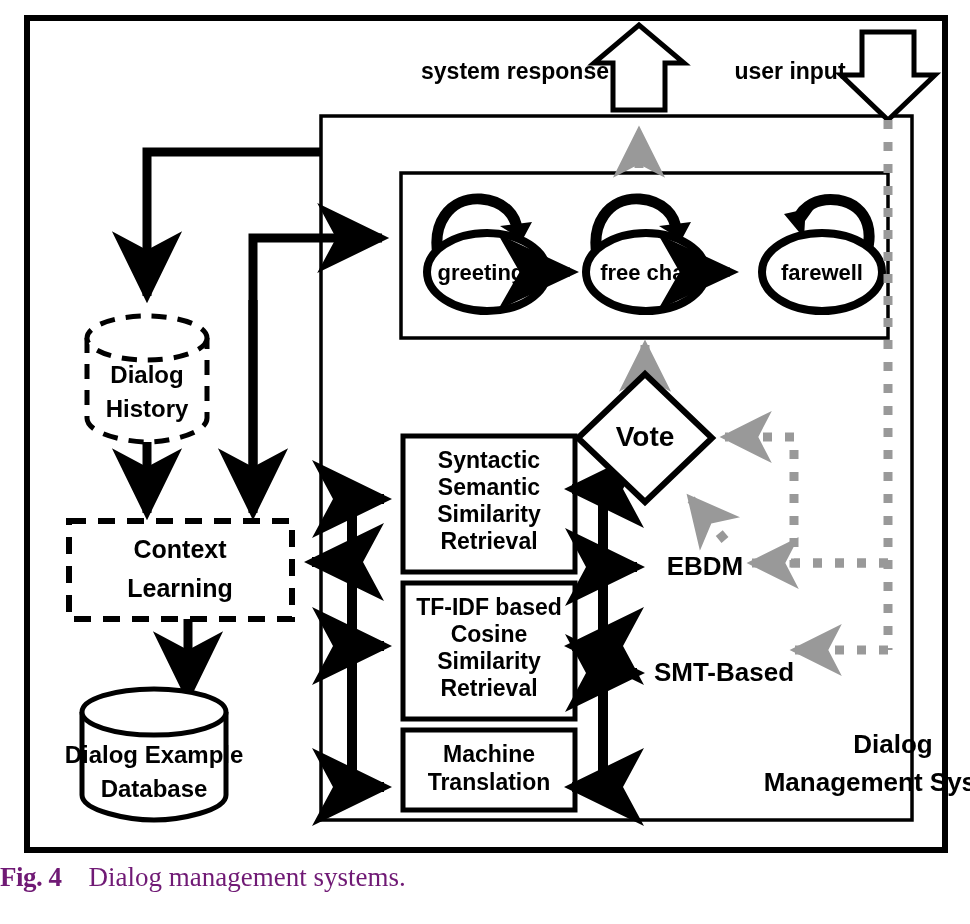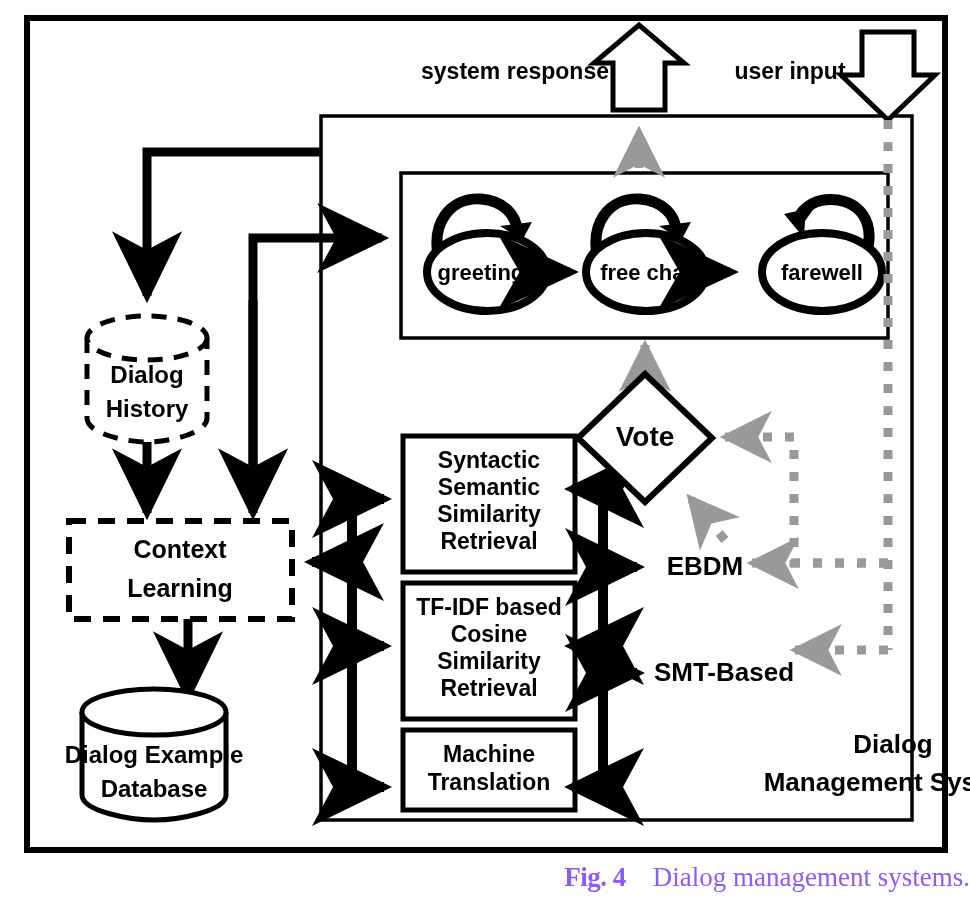--- a/index.html
+++ b/index.html
@@ -38,24 +38,24 @@
   .t23 { font-size: 23px; }
   .t24 { font-size: 24px; }
   .t25 { font-size: 25px; }
   .t26 { font-size: 26px; }
   .t28 { font-size: 28px; }
   .caption {
     position: absolute;
     left: 0;
     top: 862px;
     width: 970px;
-    text-align: right;
+    text-align: left;
     font-family: "Liberation Serif", serif;
     font-size: 27px;
-    color: #8b5cf6;
+    color: #701a75;
     white-space: pre;
   }
   .caption .figlabel {
     font-weight: bold;
     letter-spacing: -0.5px;
   }
   .caption .figtext {
     font-weight: normal;
   }
 </style>

